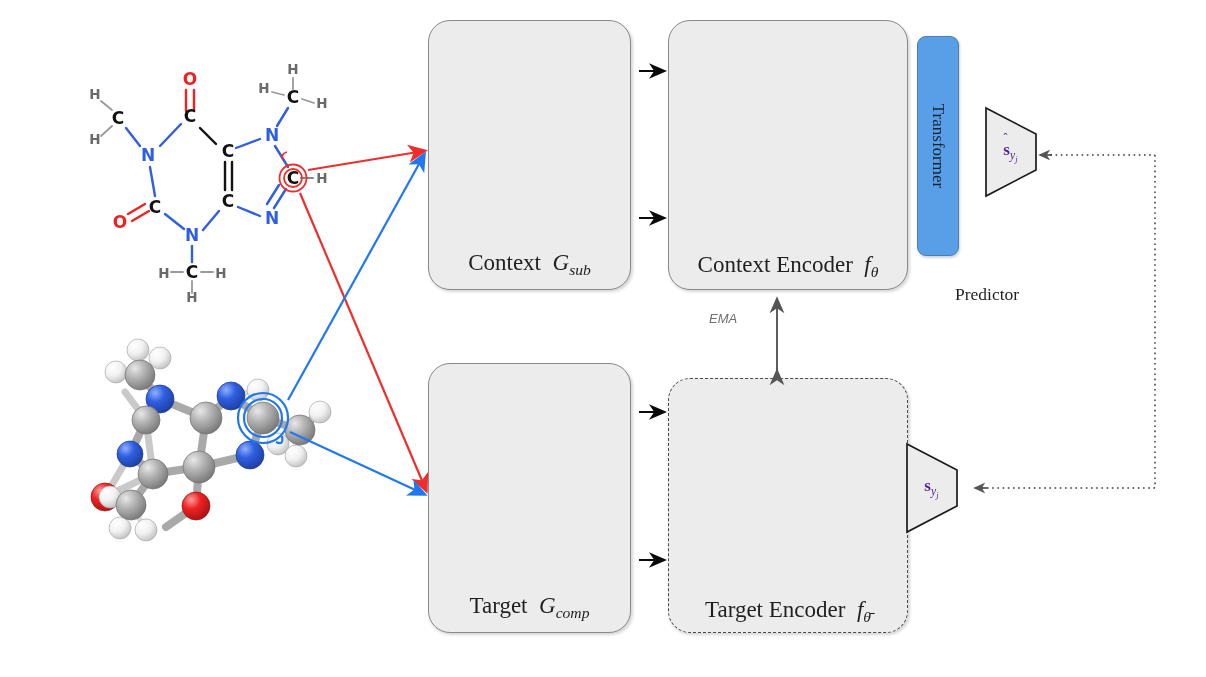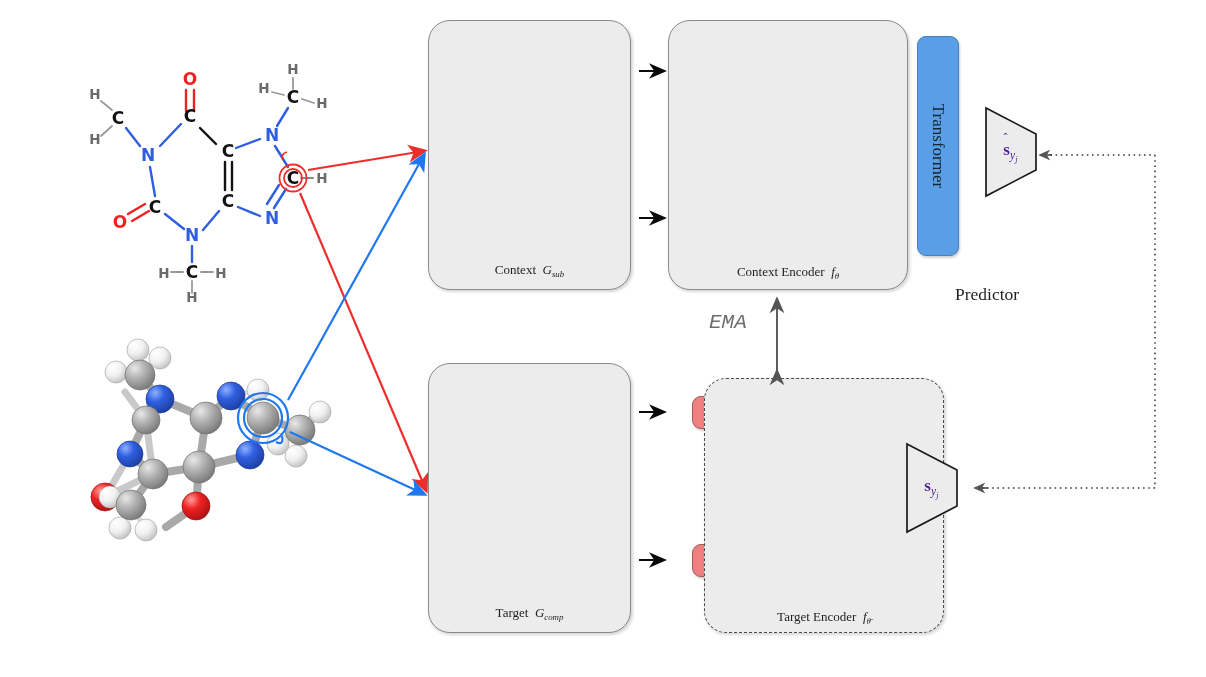--- a/index.html
+++ b/index.html
@@ -21,21 +21,21 @@
   }
   .panel.dashed{
     border-style:dashed;
     border-width:1.6px;
     border-color:#4a4a4a;
   }
   .panel-caption{
     position:absolute;
     left:0;right:0;
     text-align:center;
-    font-size:13px;
+    font-size:23px;
     color:#1f1f1f;
     white-space:nowrap;
   }
 
   .enc-pill{
     position:absolute;
     background:#f08080;
     border:1.2px solid #a65a5a;
     border-radius:9px;
     box-sizing:border-box;
@@ -65,21 +65,21 @@
   }
   .trap .glyph{
     position:absolute;left:50%;top:50%;
     transform:translate(-54%,-50%);
     font-size:17px;white-space:nowrap;
     color:#4c1d95;
   }
 
   
   .plain-label{position:absolute;white-space:nowrap;font-size:17.5px;color:#1f1f1f;margin-left:42px;}
-  .ema-label{position:absolute;white-space:nowrap;font-size:21px;color:#6e6e6e;font-style:italic;font-family:Liberation Mono, monospace;}
+  .ema-label{position:absolute;white-space:nowrap;font-size:13px;color:#6e6e6e;font-style:italic;font-family:Liberation Sans, sans-serif;}
 
   
   .it{font-style:italic;}
   .sub{font-size:.68em;vertical-align:-0.30em;font-style:italic;}
   .bf{font-weight:bold;font-family:"Liberation Serif",serif;}
 
   svg.layer{position:absolute;left:0;top:0;width:1206px;height:677px;overflow:visible;}
   svg.layer.under{z-index:0;}
   svg.layer.over{z-index:5;pointer-events:none;}
   .panel,.plain-label,.ema-label,.trap{z-index:3;}
@@ -459,21 +459,21 @@
 <div class="enc-pill" style="left:692px;top:55px;width:117px;height:33px;">
   <span>2D Encoder</span>
 </div>
 <div class="enc-pill" style="left:692px;top:202px;width:117px;height:33px;">
   <span>3D Encoder</span>
 </div>
 <div class="xformer" style="left:805px;top:40px;width:42px;height:215px;">
   <span class="vlabel">Transformer</span>
 </div>
 
-<div class="panel dashed" style="left:704px;top:378px;width:240px;height:255px;">
+<div class="panel dashed" style="left:668px;top:378px;width:240px;height:255px;">
   <div class="panel-caption" style="bottom:6px;">
     <span>Target Encoder</span>
     &nbsp;<span class="it">f</span><span class="sub">θ̄</span>
   </div>
 </div>
 <div class="enc-pill" style="left:692px;top:396px;width:117px;height:33px;">
   <span>2D Encoder</span>
 </div>
 <div class="enc-pill" style="left:692px;top:544px;width:117px;height:33px;">
   <span>3D Encoder</span>

